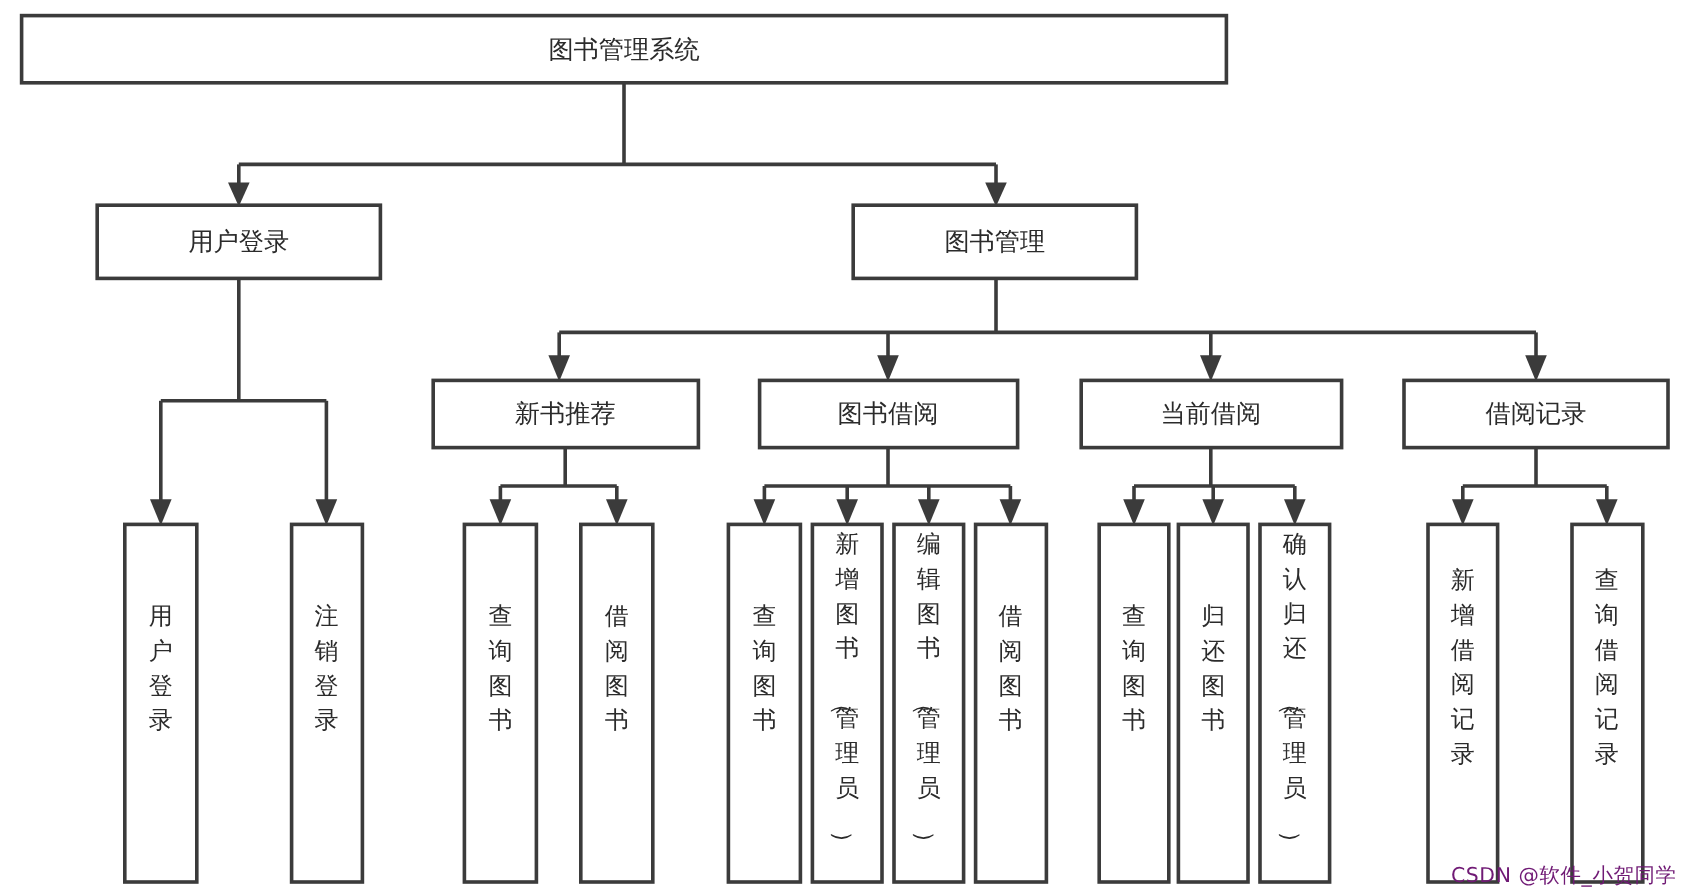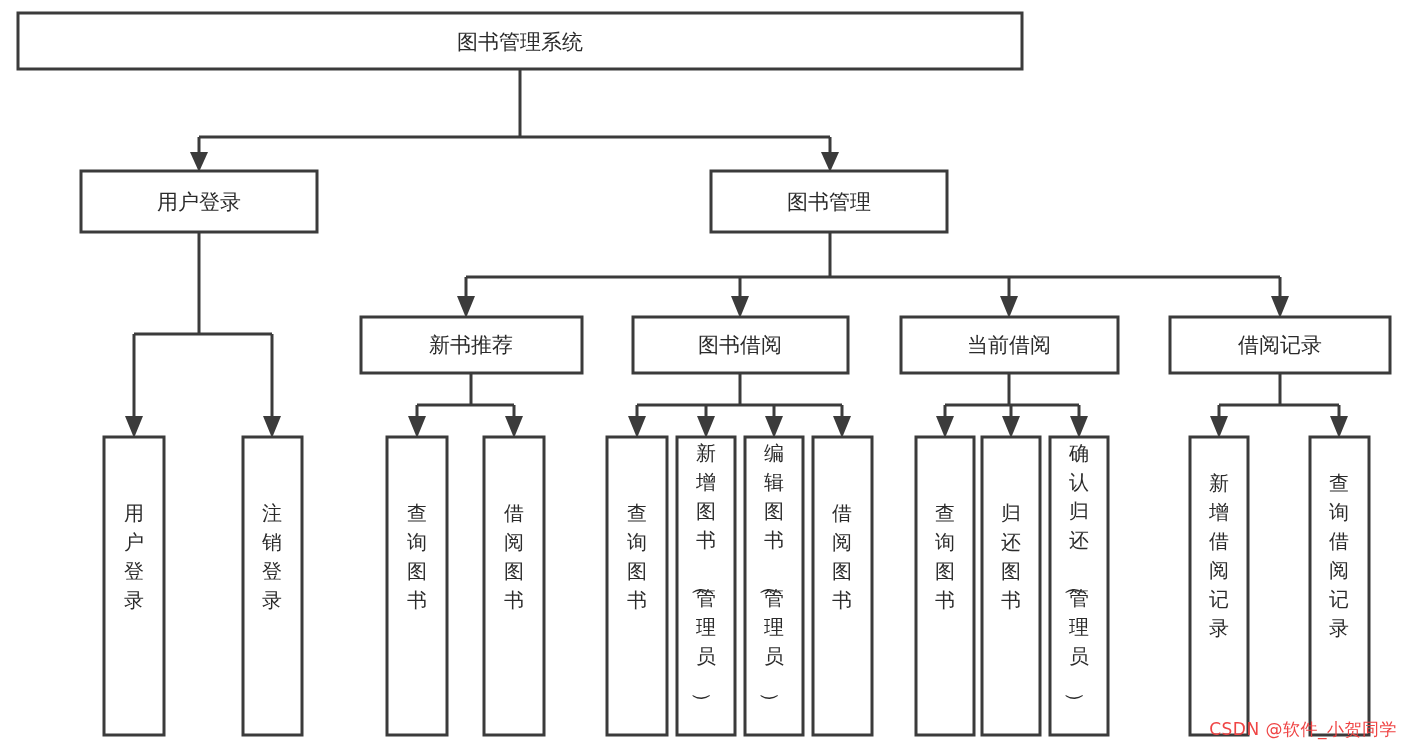--- a/index.html
+++ b/index.html
@@ -52,21 +52,21 @@
     font-size: 20px;
     fill: #2b2b2b;
     text-anchor: middle;
   }
   .watermark-text {
     position: absolute;
     right: 8px;
     bottom: 6px;
     font-family: "DejaVu Sans", "Liberation Sans", sans-serif;
     font-size: 17px;
-    color: #ef4444;
+    color: #701a75;
     white-space: nowrap;
     letter-spacing: 0.5px;
     text-align: center;
   }
 </style>
 </head>
 <body>
 
 <div id="diagram-root">
 

